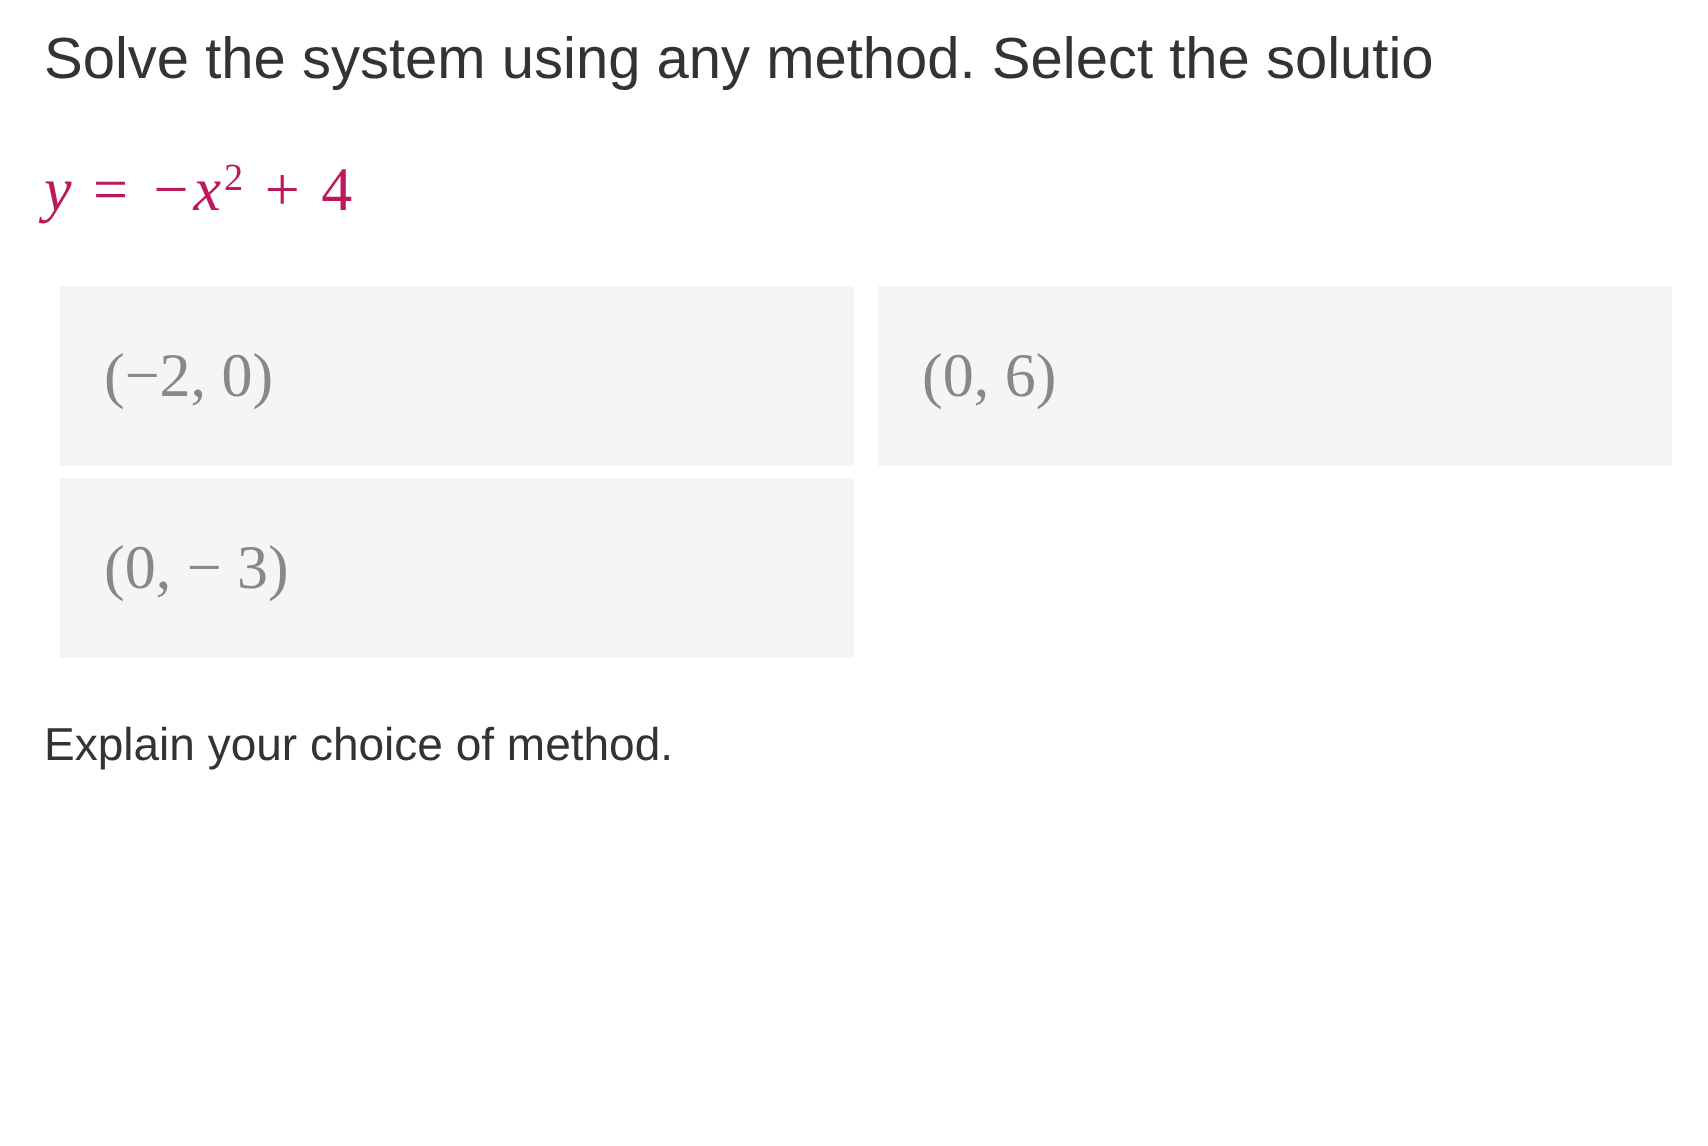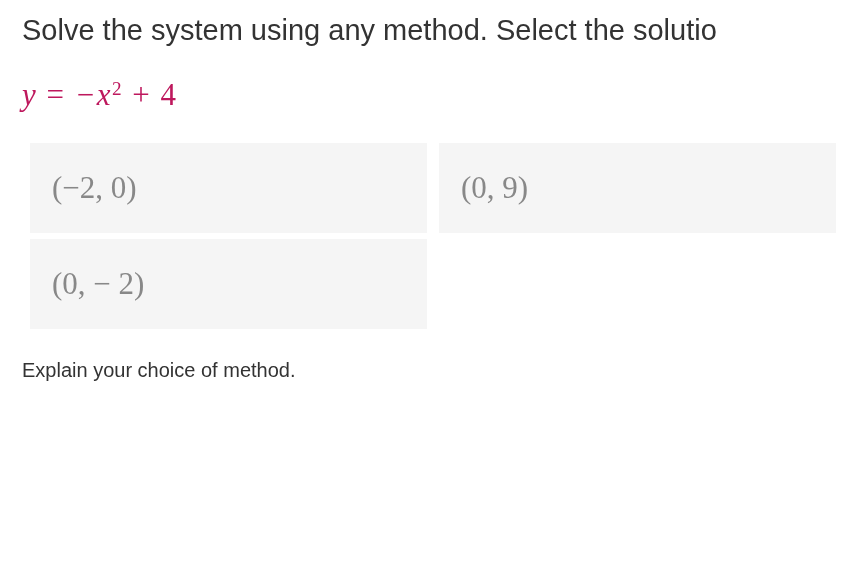--- a/index.html
+++ b/index.html
@@ -65,21 +65,21 @@
     background: #f5f5f5;
     display: flex;
     align-items: center;
     padding-left: 22px;
     font-family: "Times New Roman", Times, serif;
     font-size: 31px;
     color: #888888;
     cursor: pointer;
   }
   .followup {
-    font-size: 20px;
+    font-size: 23px;
     color: #333333;
     letter-spacing: 0px;
   }
 </style>
 </head>
 <body>
 
 <div class="page">
   <div class="prompt">Solve the system using any method. Select the solutio</div>
 
@@ -87,21 +87,21 @@
     <div class="equation">
       <span>y</span><span class="op"> = </span><span class="op">−</span><span>x</span><sup class="n">2</sup><span class="op"> + </span><span class="n">4</span>
     </div>
   </div>
 
   <div class="answer-grid">
     <div class="answer">
       <span>(−2, 0)</span>
     </div>
     <div class="answer">
-      <span>(0, 9)</span>
+      <span>(0, 6)</span>
     </div>
     <div class="answer">
-      <span>(0, − 2)</span>
+      <span>(0, − 3)</span>
     </div>
   </div>
 
   <div class="followup">Explain your choice of method.</div>
 </div>
 
 </body></html>

